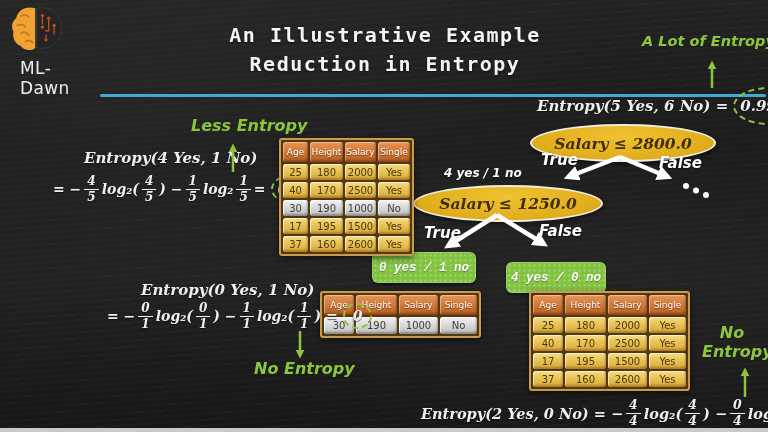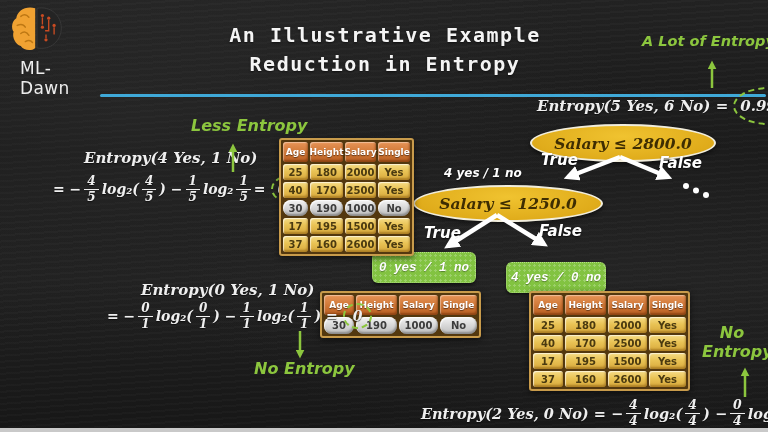--- a/index.html
+++ b/index.html
@@ -56,28 +56,28 @@
   
   .dtable{display:grid;gap:2px;padding:2px;border:2px solid #C89B4B;border-radius:3px;
     background:#53380f;box-shadow:0 2px 6px rgba(0,0,0,.55);}
   .t-full{left:279px;top:138px;grid-template-columns:25px 33px 31px 32px;
     grid-template-rows:20px repeat(5,16px);}
   .t-single{left:320px;top:291px;grid-template-columns:30px 41px 39px 37px;
     grid-template-rows:20px 17px;}
   .t-right{left:529px;top:291px;grid-template-columns:30px 41px 39px 37px;
     grid-template-rows:20px repeat(4,16px);}
   .cell{display:flex;align-items:center;justify-content:center;border-radius:3px;
-    font-weight:bold;font-size:10px;color:#4a3a10;
+    font-weight:normal;font-size:10px;color:#4a3a10;
     background:linear-gradient(180deg,#F6DC86 0%,#E9C355 45%,#D8A93C 100%);
     box-shadow:inset 1px 1px 1px rgba(255,255,255,.65), inset -1px -2px 2px rgba(110,65,0,.4);}
   .cell.th{font-size:9px;color:#fff;text-shadow:0 1px 1px rgba(0,0,0,.5);
     background:linear-gradient(180deg,#E79457 0%,#CE7635 55%,#B95F22 100%);
     box-shadow:inset 1px 1px 1px rgba(255,255,255,.4), inset -1px -2px 2px rgba(90,35,0,.45);}
   .cell.gray{color:#3c3c3c;background:linear-gradient(180deg,#F4F4F4 0%,#DADADA 45%,#BEBEBE 100%);
-    box-shadow:inset 1px 1px 1px rgba(255,255,255,.8), inset -1px -2px 2px rgba(60,60,60,.4);border-radius:8px;}
+    box-shadow:inset 1px 1px 1px rgba(255,255,255,.8), inset -1px -2px 2px rgba(60,60,60,.4);}
   .overlay{left:0;top:0;pointer-events:none;}
 </style>
 </head>
 <body>
 
 <div class="stage">
 
   <svg class="abs" style="left:10px;top:3px" width="54" height="52" viewBox="0 0 60 56">
     <path d="M28,5 C17,2 8,8 7,16 C2,19 1,27 4,31 C2,37 6,45 12,47 C15,52 24,53 28,49 Z" fill="#F0A232"></path>
     <path d="M12,14 q5,-4 9,1 M8,24 q6,-3 9,2 M12,33 q5,-4 9,2 M17,42 q5,-3 8,1" stroke="#BD7713" fill="none" stroke-width="1.6" stroke-linecap="round"></path>

